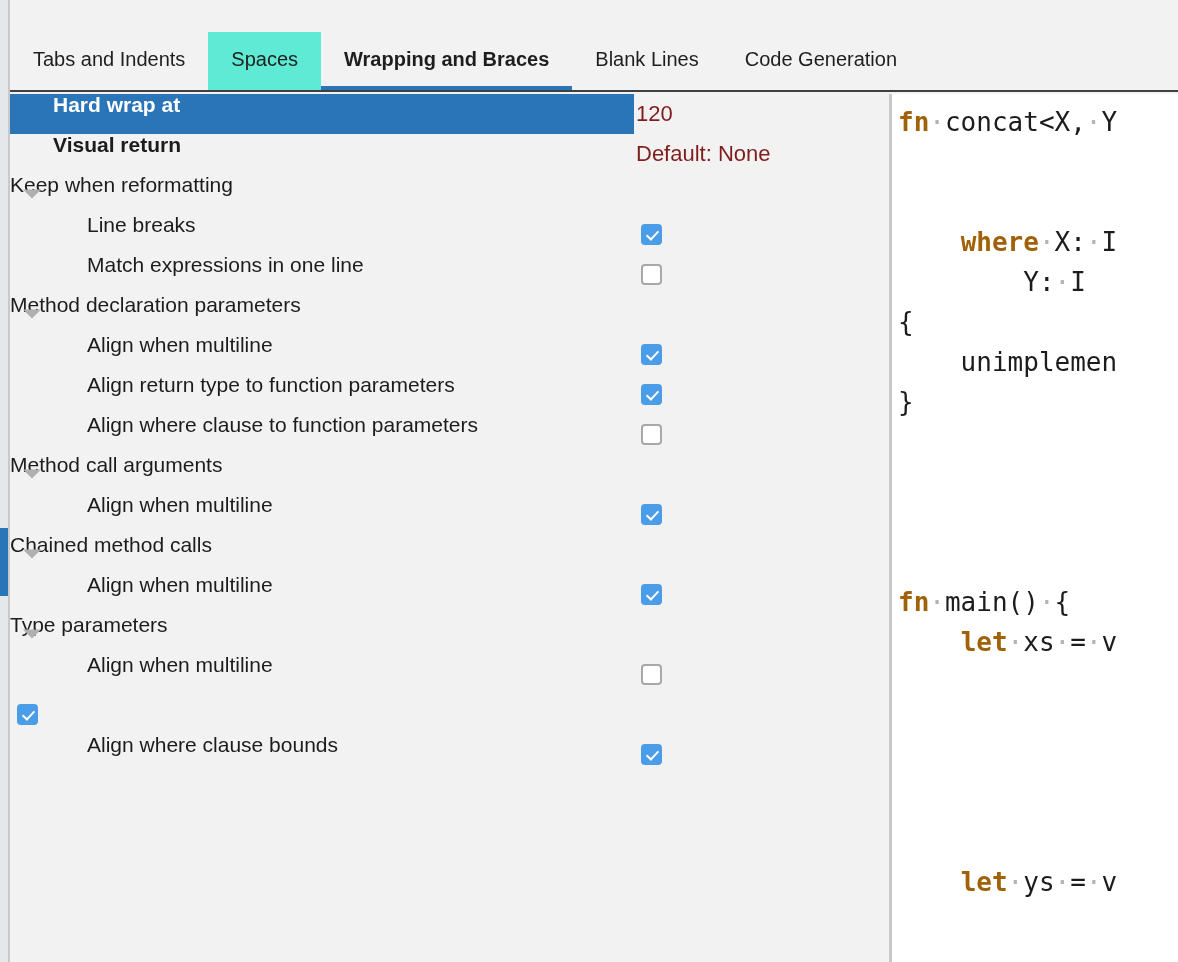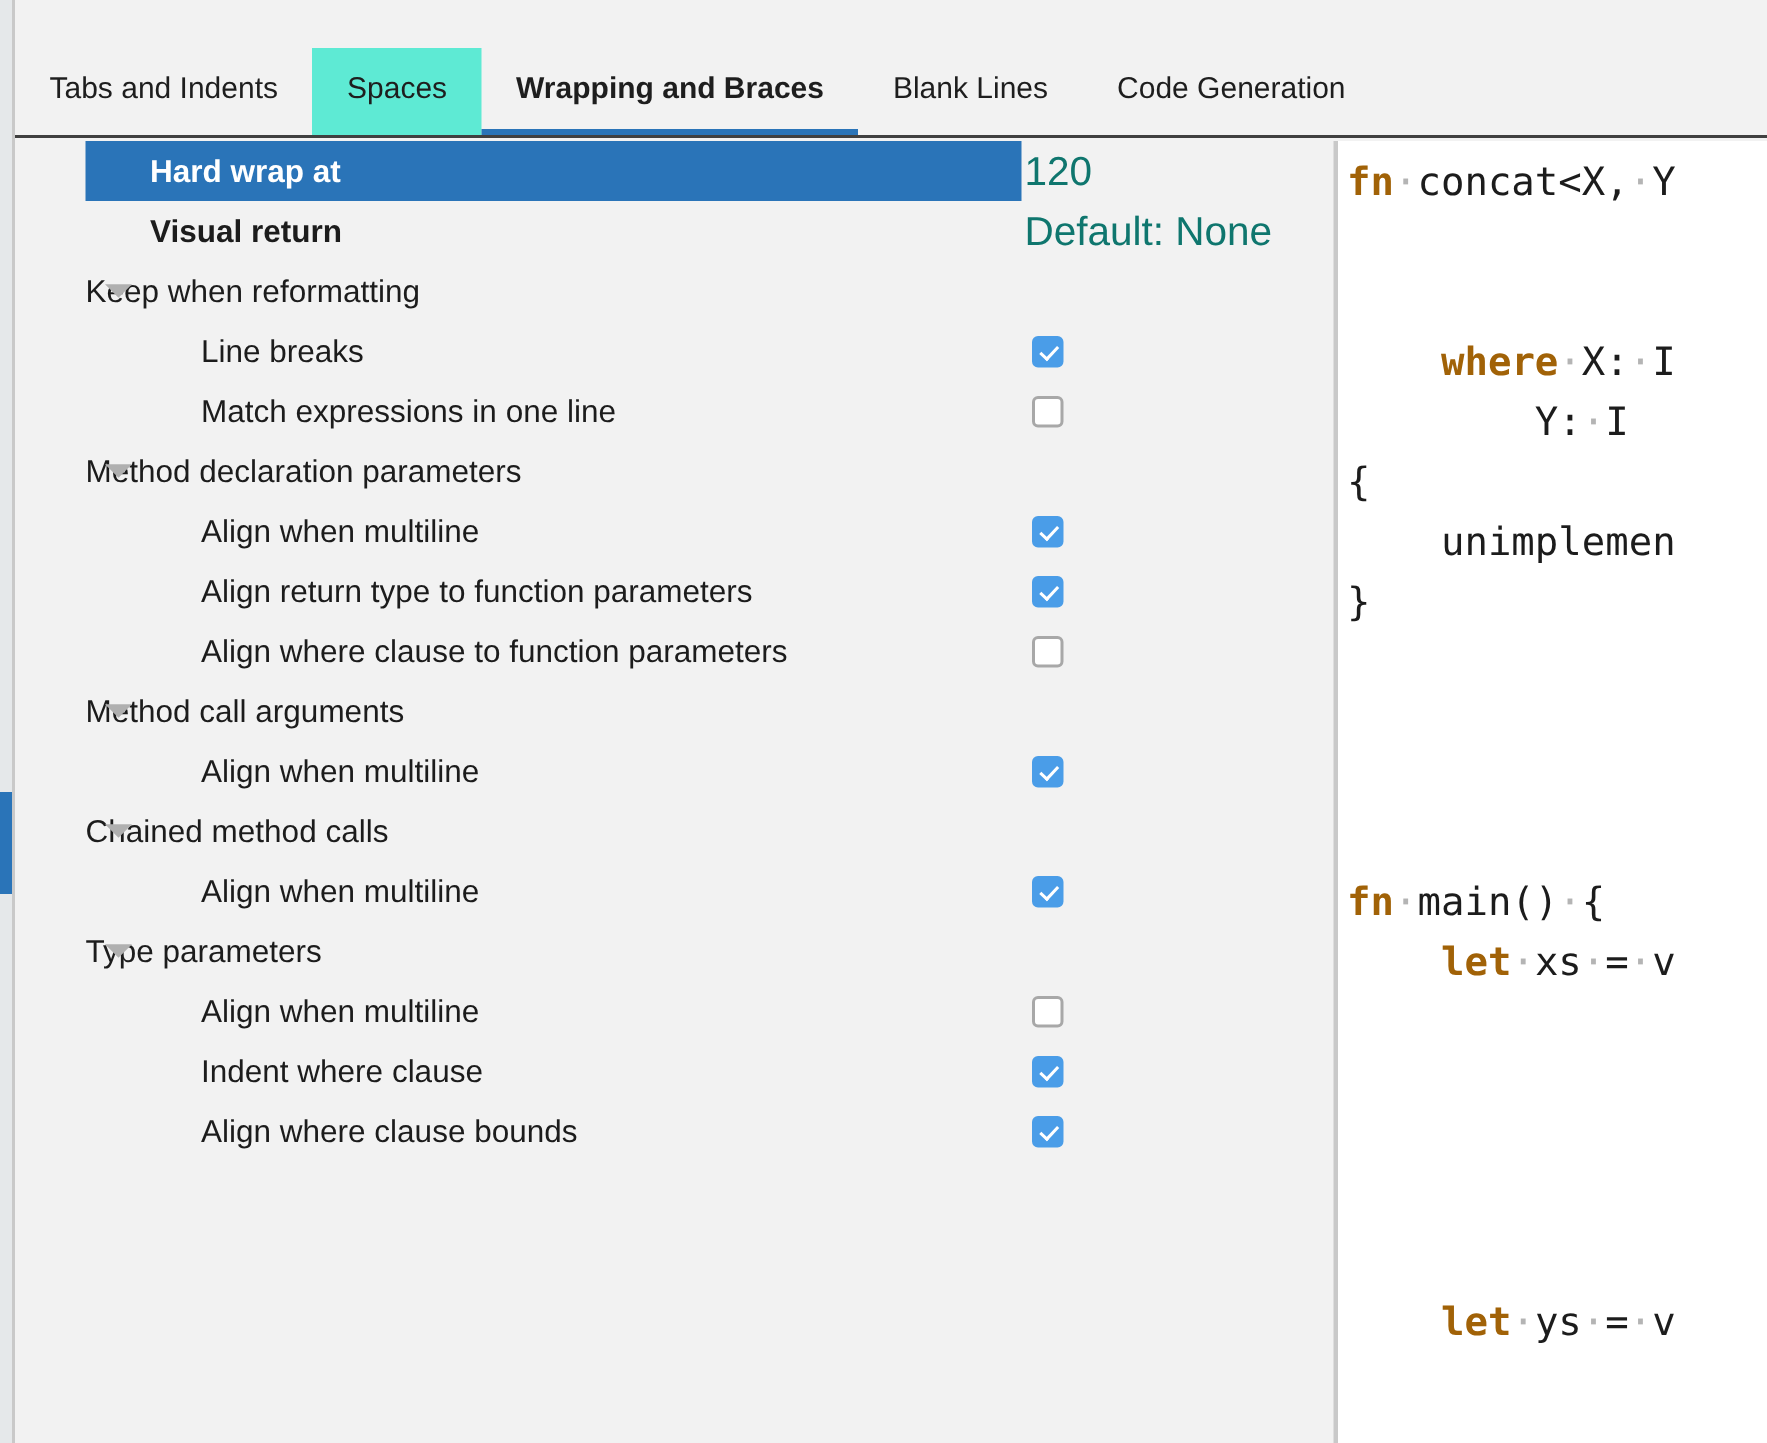--- a/index.html
+++ b/index.html
@@ -102,24 +102,22 @@
     display: flex;
     align-items: center;
     box-sizing: border-box;
   }
 
   .row .name-cell {
     position: relative;
     width: 624px;
     height: 40px;
     display: flex;
-    align-items: center;
     box-sizing: border-box;
     flex: 0 0 624px;
-    margin-left: 47px;
   }
   .row.selected .name-cell {
     background: #2a74b8;
   }
 
   .twisty {
     position: absolute;
     left: 13px;
     top: 50%;
     transform: translateY(-50%);
@@ -151,22 +149,22 @@
 
   .value-cell {
     flex: 1 1 auto;
     height: 40px;
     display: flex;
     align-items: center;
     padding-left: 2px;
     box-sizing: border-box;
   }
   .value-text {
-    font-size: 27px;
-    color: #0f766e;
+    font-size: 22px;
+    color: #7f1d1d;
     white-space: nowrap;
     line-height: 1;
   }
 
   
   .cbox-wrap {
     flex: 1 1 auto;
     height: 40px;
     display: flex;
     align-items: center;
@@ -362,23 +360,20 @@
       </div>
       <div class="row">
         <div class="name-cell">
           <span class="label child">Align when multiline</span>
         </div>
         <div class="cbox-wrap">
           <span class="cbox off"></span>
         </div>
       </div>
       <div class="row">
-        <div class="name-cell">
-          <span class="label child">Indent where clause</span>
-        </div>
         <div class="cbox-wrap">
           <span class="cbox on"></span>
         </div>
       </div>
       <div class="row">
         <div class="name-cell">
           <span class="label child">Align where clause bounds</span>
         </div>
         <div class="cbox-wrap">
           <span class="cbox on"></span>

